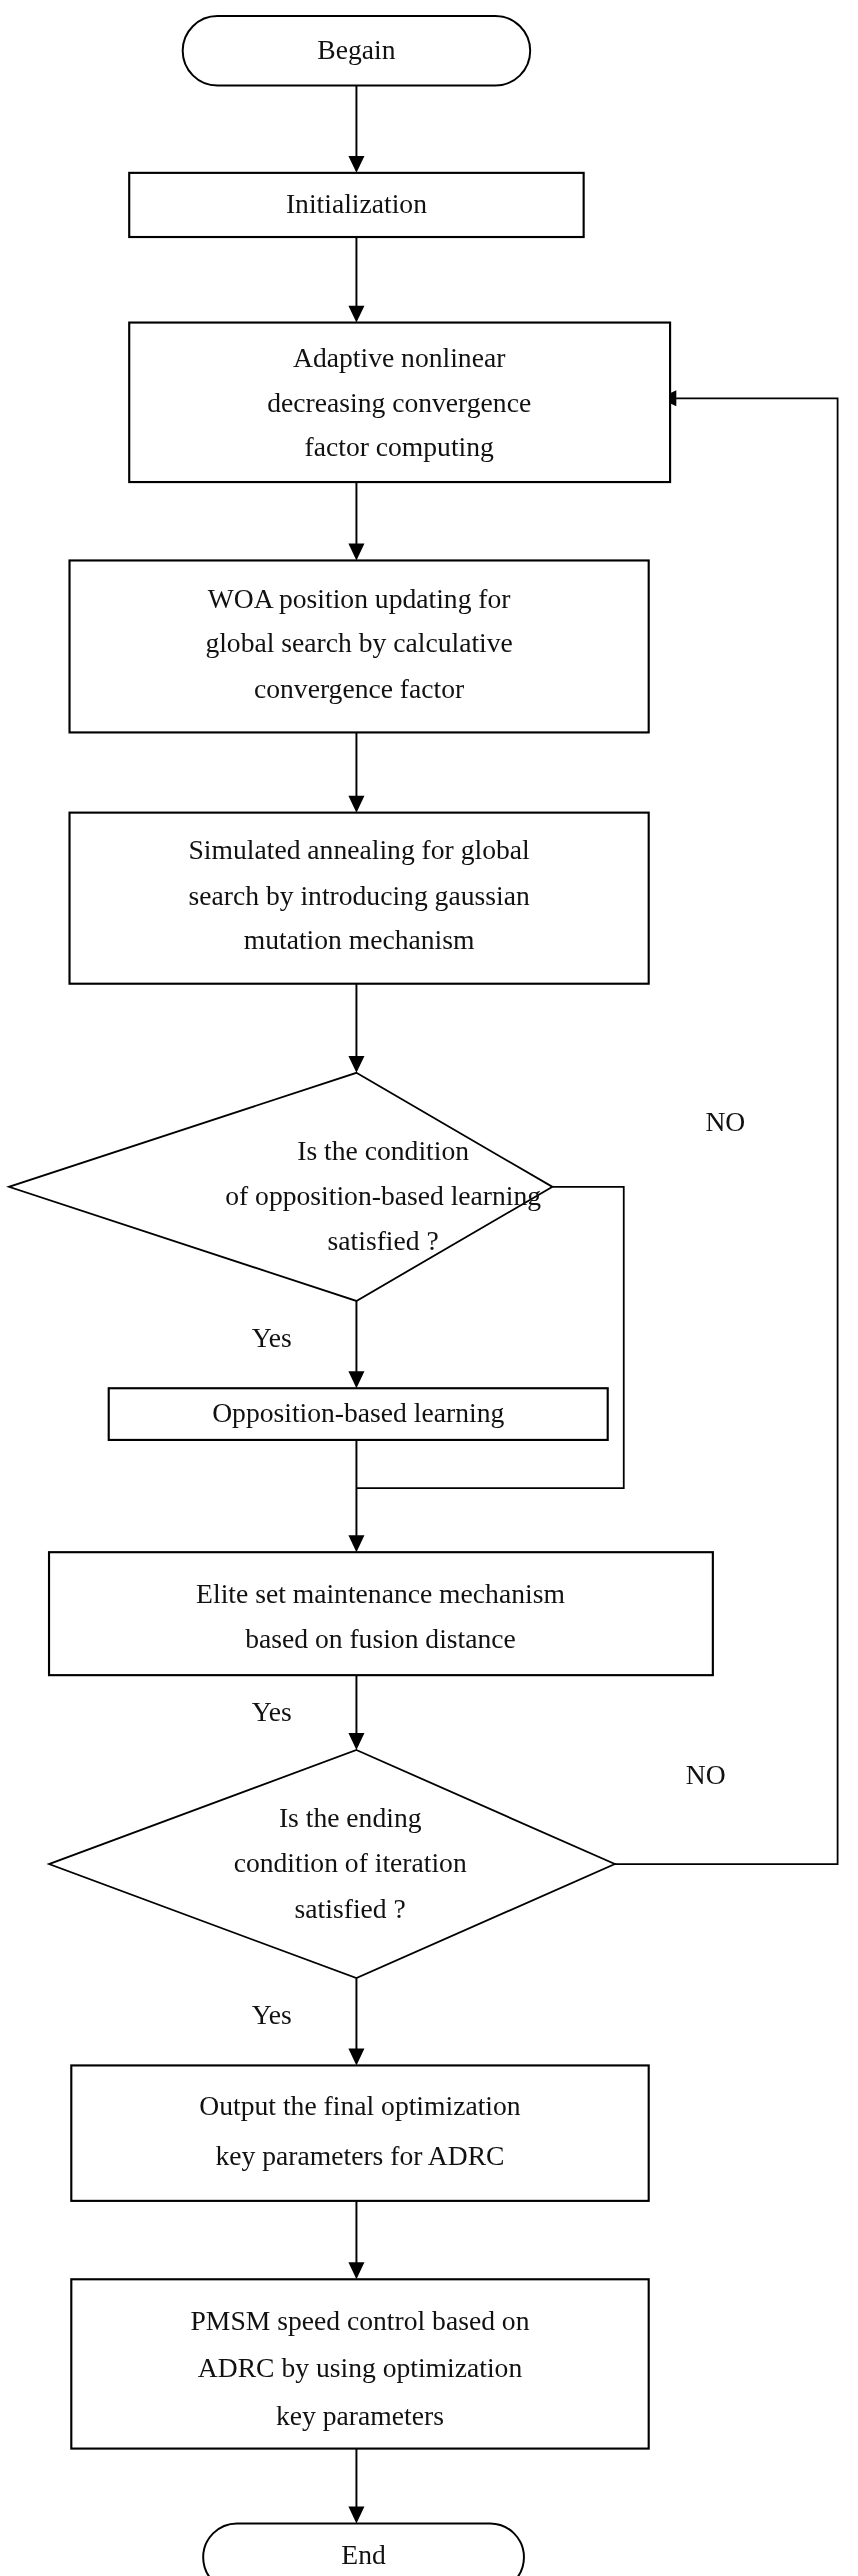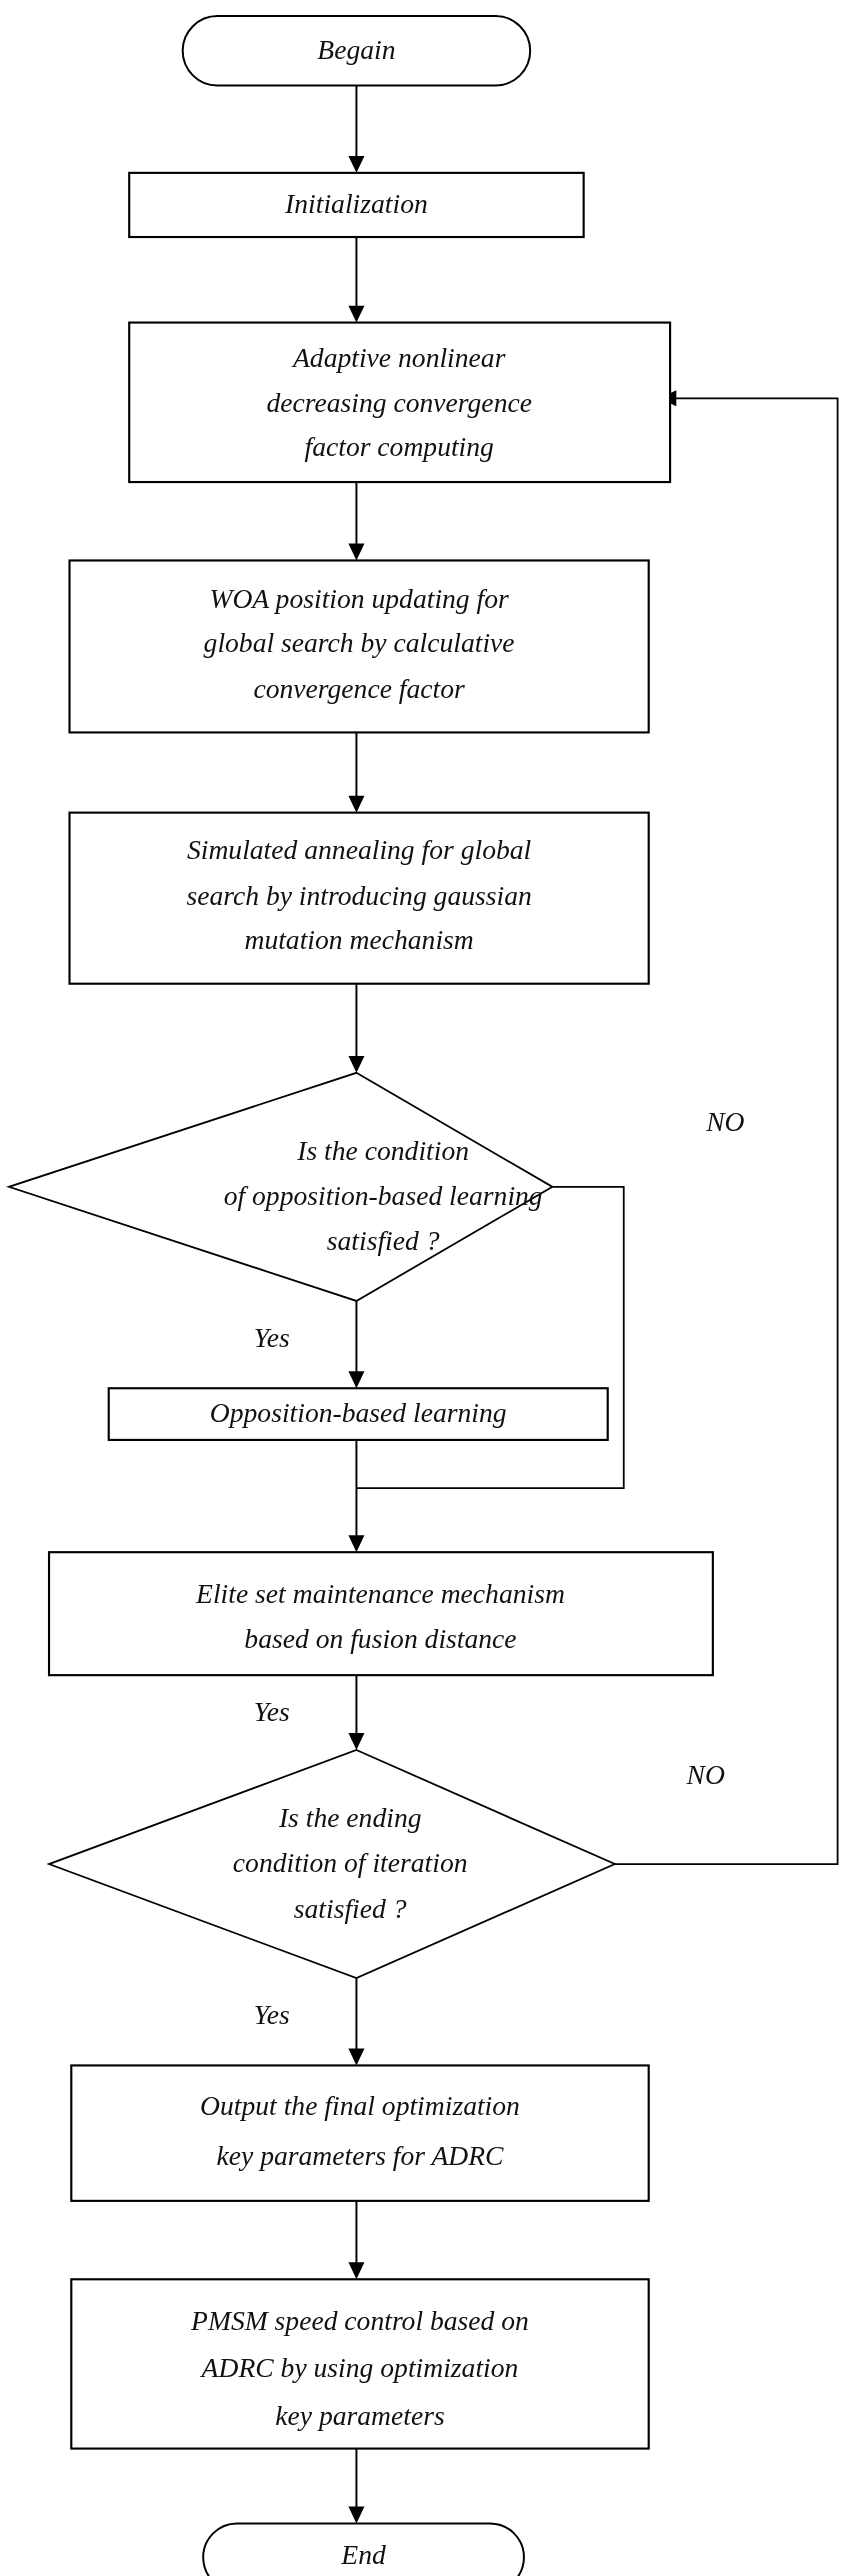--- a/index.html
+++ b/index.html
@@ -11,21 +11,20 @@
     width: 859px;
     height: 2576px;
     font-family: "Liberation Serif", "DejaVu Serif", serif;
     color: #000000;
     overflow: hidden;
   }
   #flowchart-root {
     position: relative;
     width: 859px;
     height: 2468px;
-    font-style: italic;
   }
   svg.flow-svg {
     display: block;
     width: 859px;
     height: 2576px;
   }
   .node-shape {
     fill: #ffffff;
     stroke: #000000;
     stroke-width: 2.4;

